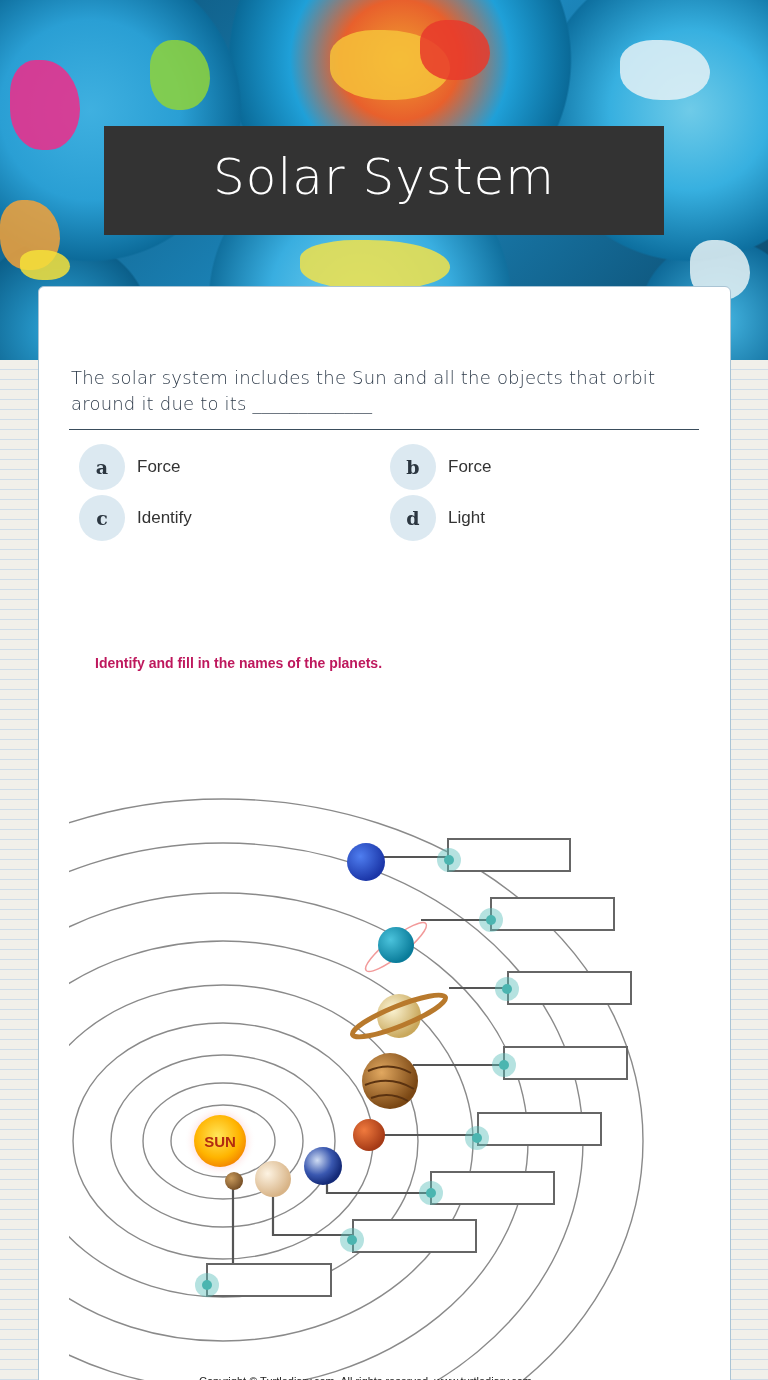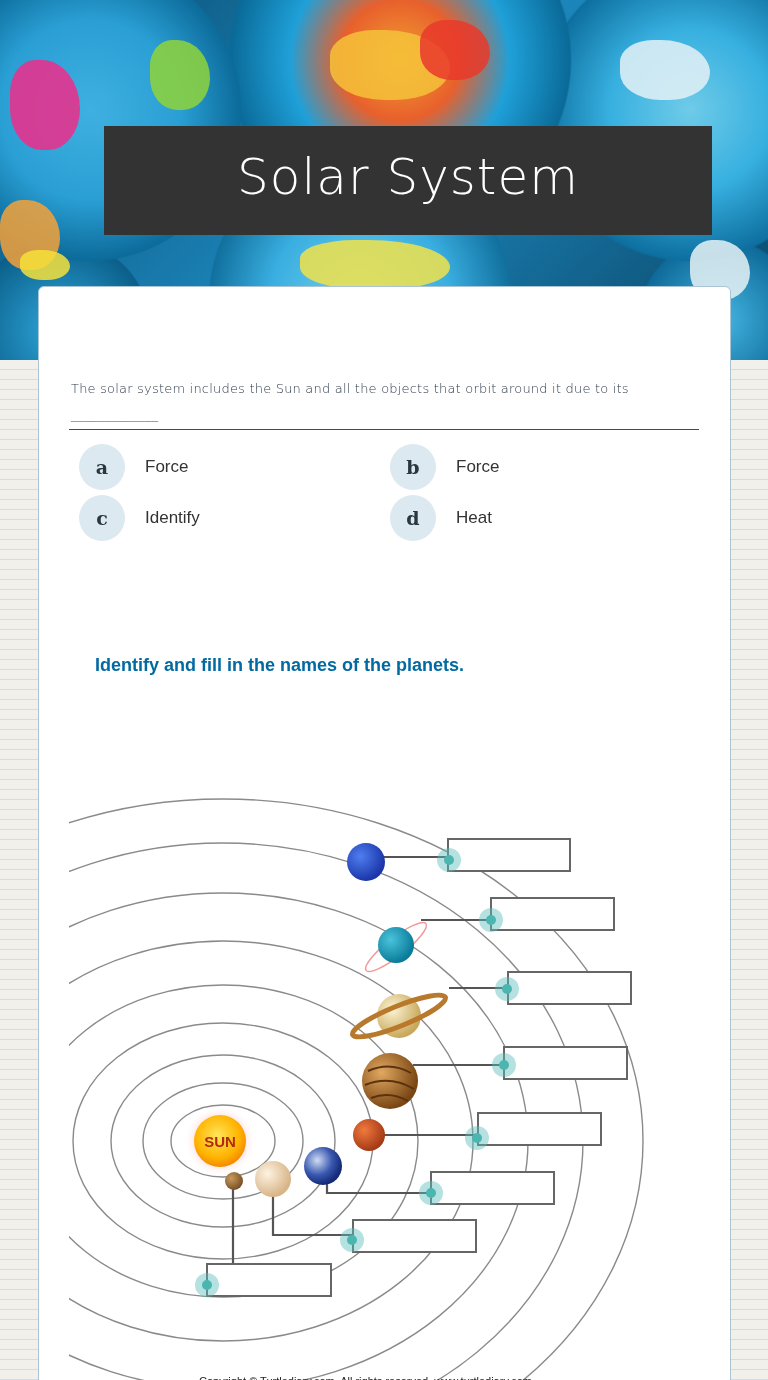--- a/index.html
+++ b/index.html
@@ -15,47 +15,47 @@
       radial-gradient(circle at 90px 110px, #3fb0e0 0, #2a9fd4 90px, #0c6b9a 150px, transparent 152px),
       radial-gradient(circle at 400px 60px, #f0a030 0, #e8602c 60px, #1fa0d8 110px, #0a6a98 170px, transparent 172px),
       radial-gradient(circle at 690px 110px, #6fcbe8 0, #37b0e0 80px, #0d6f9f 150px, transparent 152px),
       radial-gradient(circle at 360px 300px, #74d0ef 0, #39aee0 90px, #11709e 150px, transparent 152px),
       radial-gradient(circle at 60px 330px, #2fa8dc 0, #0b5f8a 90px, transparent 92px),
       radial-gradient(circle at 720px 320px, #45b6e2 0, #0e6a99 80px, transparent 82px),
       linear-gradient(135deg, #0b4f74, #1c86bb 50%, #0a4566);
   }
   .hero .blob { position:absolute; border-radius:40% 60% 50% 50%; opacity:.85; }
   .title-box {
-    position:absolute; left:104px; top:126px; width:608px; height:109px;
+    position:absolute; left:104px; top:126px; width:560px; height:109px;
     background:#333333; display:flex; align-items:center; justify-content:center;
   }
   .title-text {
     color:#ffffff; font-family:"DejaVu Sans", sans-serif; font-weight:200;
     font-size:50px; letter-spacing:1px; transform:translateY(-4px);
   }
   .card {
     position:absolute; left:38px; top:286px; width:691px; height:1110px;
     background:#ffffff; border:1px solid #aac4d4; border-radius:6px 6px 0 0;
   }
   .question {
-    position:absolute; left:32px; top:89px; width:620px;
-    font-family:"DejaVu Sans", sans-serif; font-size:13px; line-height:26px;
+    position:absolute; left:32px; top:78px; width:620px;
+    font-family:"DejaVu Sans", sans-serif; font-size:18px; line-height:26px;
     color:#2e3b4a; font-weight:300; letter-spacing:.2px;
   }
   .q-rule { position:absolute; left:30px; top:142px; width:630px; height:1px; background:#3a4d5c; }
   .opt { position:absolute; display:flex; align-items:center; }
   .opt-badge {
     width:46px; height:46px; border-radius:50%; background:#dce9f1;
     display:flex; align-items:center; justify-content:center;
     font-family:"DejaVu Serif", serif; font-weight:bold; font-size:19px; color:#2b3640;
   }
-  .opt-label { margin-left:20px; font-family:"Liberation Sans", sans-serif; font-size:17px; color:#333; }
+  .opt-label { margin-left:12px; font-family:"Liberation Sans", sans-serif; font-size:17px; color:#333; }
   .instr {
     position:absolute; left:56px; top:368px; font-family:"Liberation Sans", sans-serif;
-    font-weight:bold; font-size:18px; color:#0369a1;
+    font-weight:bold; font-size:14px; color:#be185d;
   }
   .diagram { position:absolute; left:30px; top:500px; }
   .copyright {
     position:absolute; left:160px; top:1088px; font-family:"Liberation Sans", sans-serif;
     font-size:11px; color:#222; white-space:nowrap;
   }
 </style>
 </head>
 <body>
 
@@ -86,21 +86,21 @@
   <div class="opt" style="left:351px;top:157px;">
     <div class="opt-badge">b</div>
     <div class="opt-label">Force</div>
   </div>
   <div class="opt" style="left:40px;top:208px;">
     <div class="opt-badge">c</div>
     <div class="opt-label">Identify</div>
   </div>
   <div class="opt" style="left:351px;top:208px;">
     <div class="opt-badge">d</div>
-    <div class="opt-label">Heat</div>
+    <div class="opt-label">Light</div>
   </div>
 
   <div class="instr">Identify and fill in the names of the planets.</div>
 
   <svg class="diagram" width="640" height="600" viewBox="68 786 640 600" style="left:30px;top:500px;">
     <defs>
       <radialGradient id="gSun" cx="45%" cy="40%" r="60%">
         <stop offset="0%" stop-color="#ffe65a"></stop>
           <stop offset="70%" stop-color="#ffb400"></stop>
           <stop offset="100%" stop-color="#f48a00"></stop>

